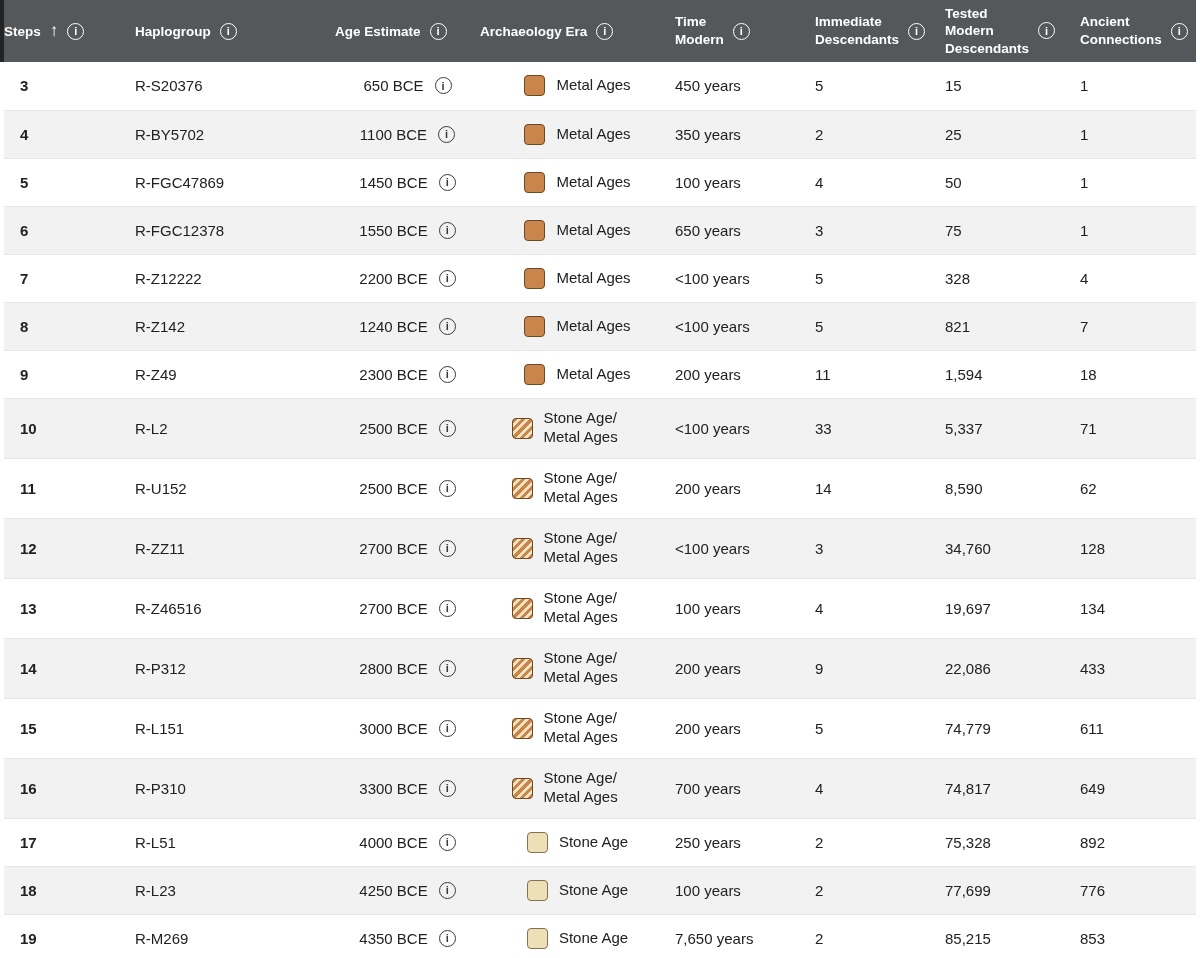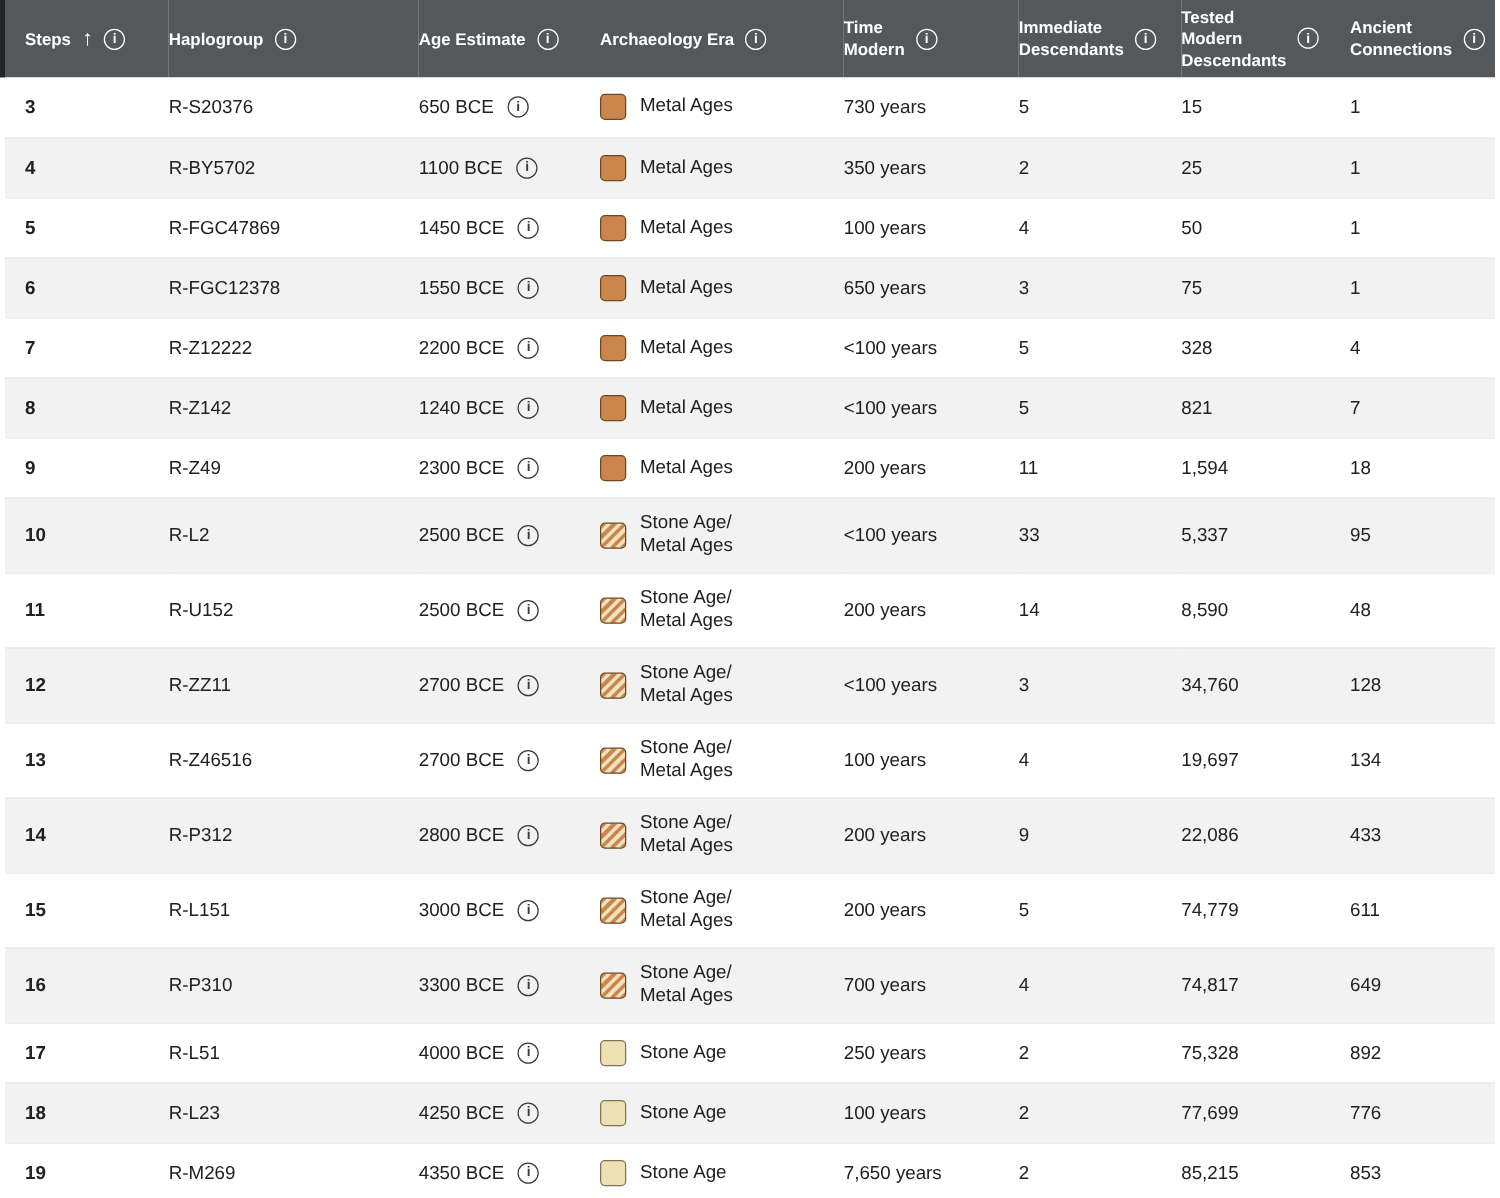--- a/index.html
+++ b/index.html
@@ -28,21 +28,21 @@
   .info-icon.dark{border-color:#3a3a3a;color:#3a3a3a;}
 
   tbody tr{height:48px;background:#fff;border-bottom:1px solid #e7e7e7;}
   tbody tr.tall{height:60px;margin-top:29px;}
   tbody tr:nth-child(even){background:#f2f2f2;}
 
   tbody td{padding:0;font-size:15px;vertical-align:middle;}
   td.c-steps{padding-left:16px;}
   td.c-steps .txt{font-weight:700;}
 
-  .cell-flex{display:flex;align-items:center;gap:11px;}
+  .cell-flex{display:flex;align-items:center;gap:11px;justify-content:center;}
 
   .swatch{
     width:21px;height:21px;flex:none;border-radius:4px;
     border:1.5px solid #6b5231;box-sizing:border-box;
   }
   .era-label{line-height:1.25;max-width:100px;}
 </style>
 </head>
 <body>
 
@@ -55,21 +55,21 @@
         <col style="width:200px">
         <col style="width:145px">
         <col style="width:195px">
       <col style="width:140px">
         <col style="width:130px">
         <col style="width:135px">
         <col style="width:116px">
     </colgroup>
     <thead>
       <tr>
-        <th style="padding-left:16px">
+        <th style="">
           <div class="th-inner">
             <span class="th-label">Steps</span>
             <span class="sort-icon">↑</span>
             <span class="info-icon"></span>
           </div>
         </th>
         <th>
           <div class="th-inner">
             <span class="th-label">Haplogroup</span>
             <span class="info-icon"></span>
@@ -122,21 +122,21 @@
         <span class="txt">650 BCE</span>
         <span class="info-icon dark"></span>
       </div>
     </td>
     <td>
       <div class="cell-flex">
         <span class="swatch" style="background: rgb(201, 133, 76); border-color: rgb(107, 74, 35);"></span>
         <span class="era-label">Metal Ages</span>
       </div>
     </td>
-    <td><span class="txt">730 years</span></td>
+    <td><span class="txt">450 years</span></td>
     <td><span class="txt">5</span></td>
     <td><span class="txt">15</span></td>
     <td><span class="txt">1</span></td>
   </tr>
         <tr>
     <td class="c-steps"><span class="txt">4</span></td>
     <td><span class="txt">R-BY5702</span></td>
     <td>
       <div class="cell-flex">
         <span class="txt">1100 BCE</span>
@@ -265,41 +265,41 @@
     </td>
     <td>
       <div class="cell-flex">
         <span class="swatch" style="background: repeating-linear-gradient(135deg, rgb(201, 133, 76) 0px, rgb(201, 133, 76) 3px, rgb(242, 227, 192) 3px, rgb(242, 227, 192) 6px); border-color: rgb(107, 74, 35);"></span>
         <span class="era-label">Stone Age/ Metal Ages</span>
       </div>
     </td>
     <td><span class="txt">&lt;100 years</span></td>
     <td><span class="txt">33</span></td>
     <td><span class="txt">5,337</span></td>
-    <td><span class="txt">95</span></td>
+    <td><span class="txt">71</span></td>
   </tr>
         <tr class="tall">
     <td class="c-steps"><span class="txt">11</span></td>
     <td><span class="txt">R-U152</span></td>
     <td>
       <div class="cell-flex">
         <span class="txt">2500 BCE</span>
         <span class="info-icon dark"></span>
       </div>
     </td>
     <td>
       <div class="cell-flex">
         <span class="swatch" style="background: repeating-linear-gradient(135deg, rgb(201, 133, 76) 0px, rgb(201, 133, 76) 3px, rgb(242, 227, 192) 3px, rgb(242, 227, 192) 6px); border-color: rgb(107, 74, 35);"></span>
         <span class="era-label">Stone Age/ Metal Ages</span>
       </div>
     </td>
     <td><span class="txt">200 years</span></td>
     <td><span class="txt">14</span></td>
     <td><span class="txt">8,590</span></td>
-    <td><span class="txt">48</span></td>
+    <td><span class="txt">62</span></td>
   </tr>
         <tr class="tall">
     <td class="c-steps"><span class="txt">12</span></td>
     <td><span class="txt">R-ZZ11</span></td>
     <td>
       <div class="cell-flex">
         <span class="txt">2700 BCE</span>
         <span class="info-icon dark"></span>
       </div>
     </td>

